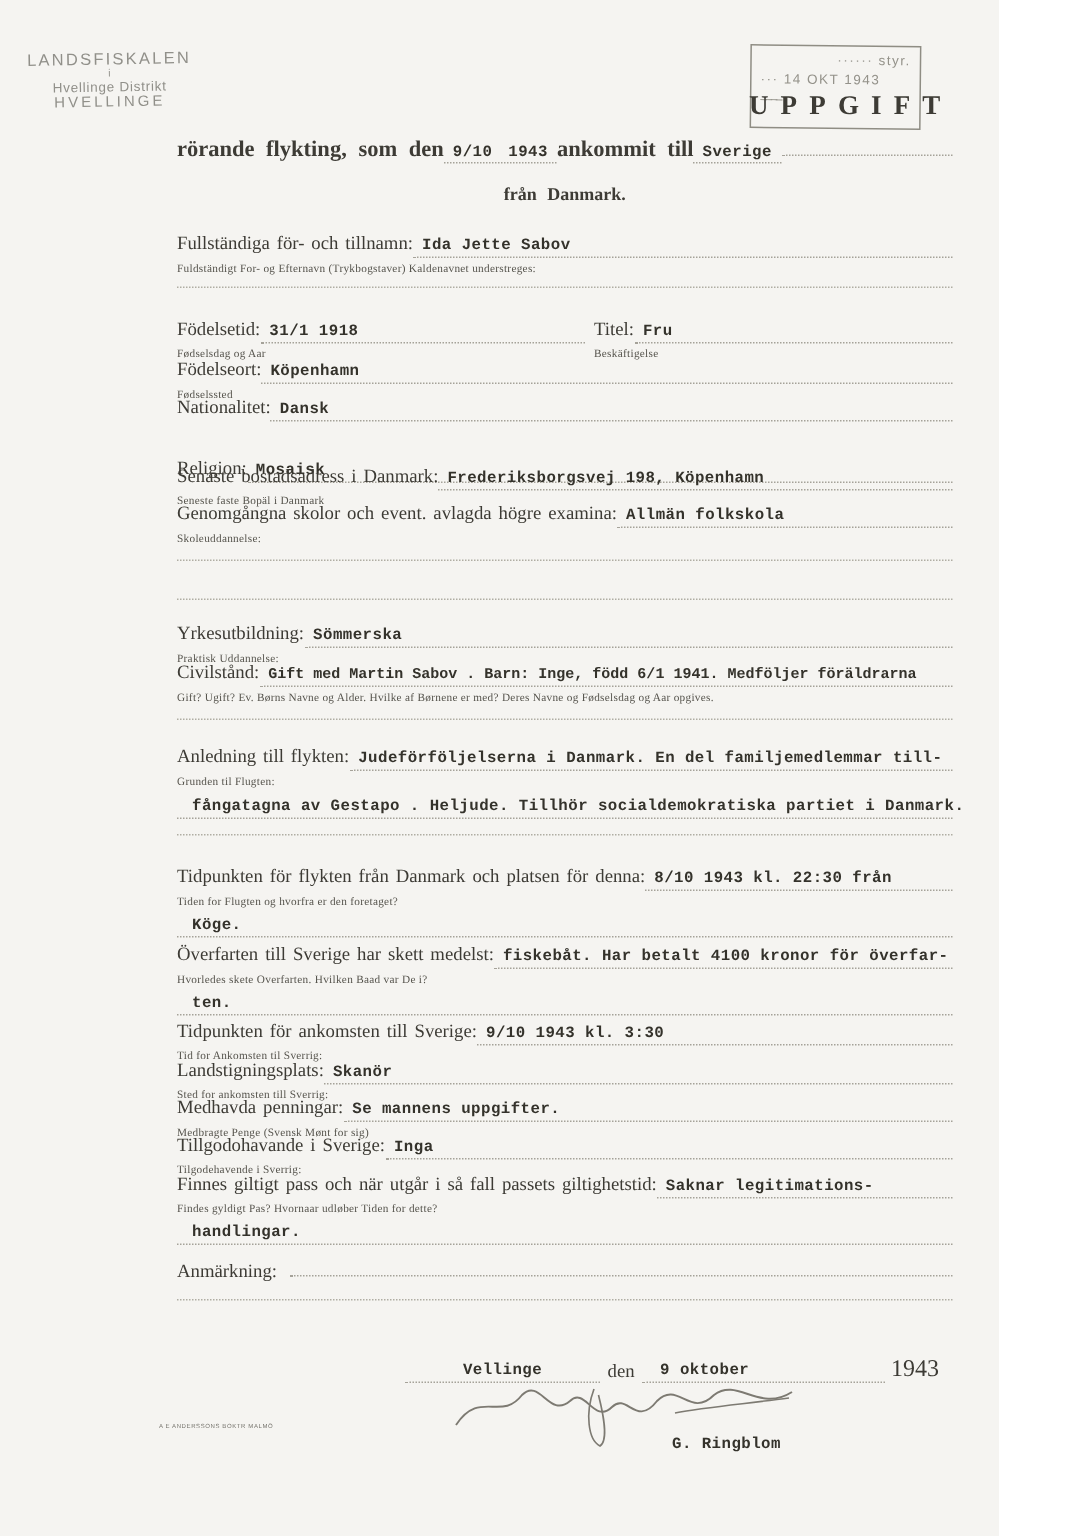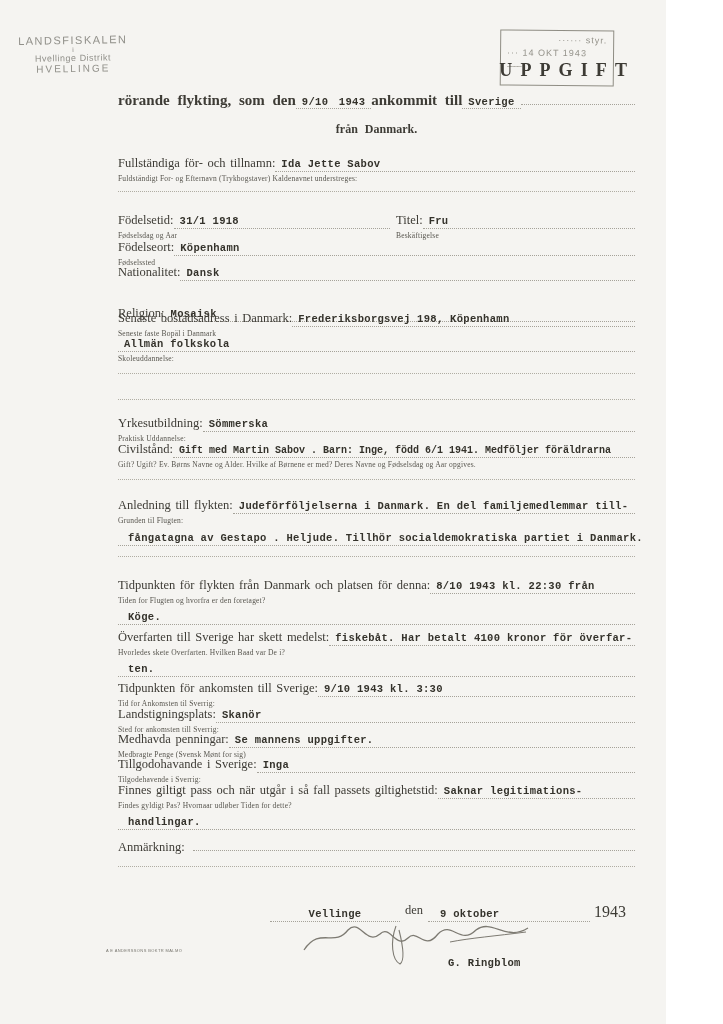--- a/index.html
+++ b/index.html
@@ -41,21 +41,21 @@
   .val.tight{font-size:10px;letter-spacing:0;}
   .hint{font-size:7.5px;color:#56544d;margin-top:2px;letter-spacing:.2px;}
   .cont{border-bottom:1px dotted #a5a299;padding-left:10px;}
   .eline{position:absolute;left:0;right:0;border-bottom:1px dotted #b0ada3;}
   .colL{display:flex;align-items:baseline;width:272px;}
   .colR{display:flex;align-items:baseline;flex:1;margin-left:6px;}
   .hintcols{display:flex;}
   .hintcols .h1{width:272px;}
   .hintcols .h2{flex:1;margin-left:6px;}
   
-  .footer{top:903px;left:152px;display:flex;align-items:flex-start;}
+  .footer{top:903px;left:152px;display:flex;align-items:flex-end;}
   .fseg1{width:130px;border-bottom:1px dotted #a5a299;text-align:center;}
   .fden{font-size:12.5px;padding:0 5px;}
   .fseg2{width:150px;border-bottom:1px dotted #a5a299;padding-left:12px;}
   .fyear{font-size:16px;padding-left:4px;}
   .sig{position:absolute;left:182px;top:908px;}
   .signame{position:absolute;left:330px;top:952px;}
   .printer{position:absolute;left:106px;top:948px;font-size:4px;letter-spacing:.4px;
            color:#76746d;font-family:"Liberation Sans",sans-serif;}
 </style>
 </head>
@@ -139,20 +139,21 @@
     <div class="row" style="top:308px">
       <div class="fline">
         <span class="lbl">Senaste bostadsadress i Danmark:</span>
         <span class="valwrap"><span class="val">Frederiksborgsvej 198, Köpenhamn</span></span>
       </div>
       <div class="hint">Seneste faste Bopäl i Danmark</div>
     </div>
 
     <div class="row" style="top:333px">
       <div class="fline">
+        <span class="lbl">Genomgångna skolor och event. avlagda högre examina:</span>
         <span class="valwrap"><span class="val">Allmän folkskola</span></span>
       </div>
       <div class="hint">Skoleuddannelse:</div>
     </div>
     <div class="eline" style="top:373px"></div>
     <div class="eline" style="top:399px"></div>
 
     <div class="row" style="top:413px">
       <div class="fline">
         <span class="lbl">Yrkesutbildning:</span>

